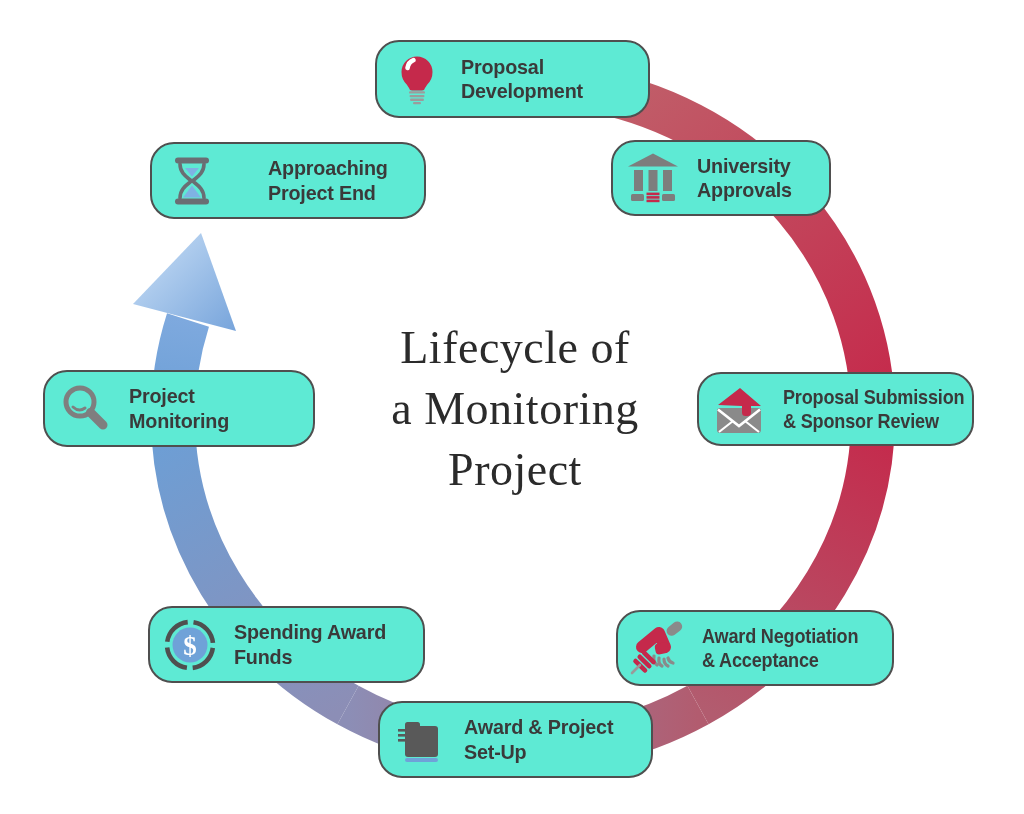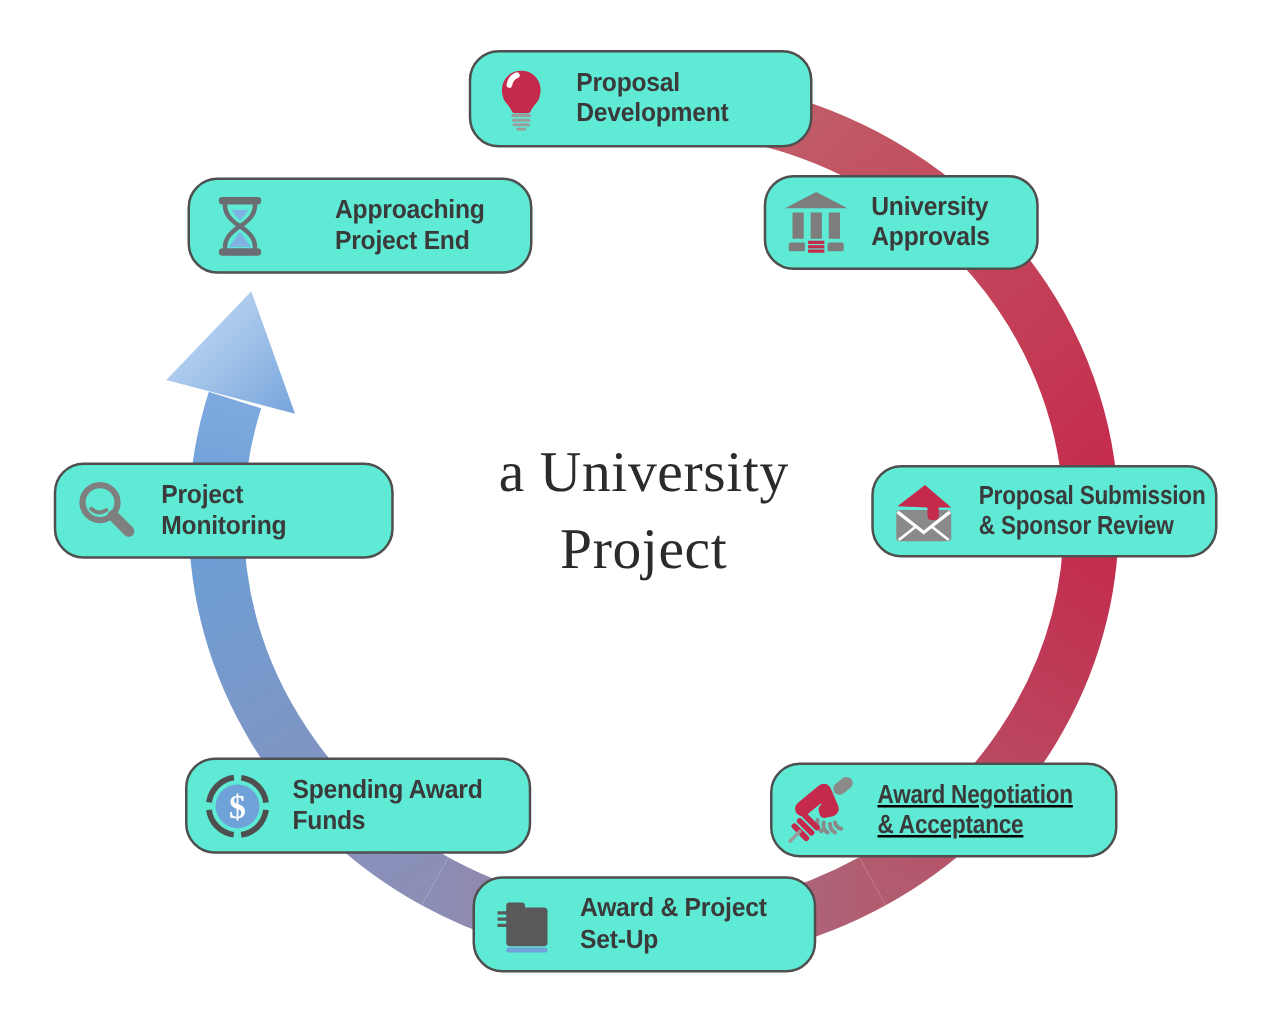--- a/index.html
+++ b/index.html
@@ -30,21 +30,21 @@
   .label{
     font-weight:bold;font-size:21px;line-height:24.5px;color:var(--label-text);
     transform:scaleX(0.94);transform-origin:left center;white-space:nowrap;
     letter-spacing:-0.2px;
   }
   .label span{display:block;}
   .label.condensed{transform:scaleX(0.86);}
   .s1{left:375px;top:40px;width:275px;height:78px;}
   .s2{left:611px;top:140px;width:220px;height:76px;}
   .s3{left:697px;top:372px;width:277px;height:74px;}
-  .s4{left:616px;top:610px;width:278px;height:76px;text-decoration:underline;}
+  .s4{left:616px;top:610px;width:278px;height:76px;}
   .s5{left:378px;top:701px;width:275px;height:77px;}
   .s6{left:148px;top:606px;width:277px;height:77px;}
   .s7{left:43px;top:370px;width:272px;height:77px;}
   .s8{left:150px;top:142px;width:276px;height:77px;gap:48px;}
   .center-title{
     position:absolute;left:515px;top:408px;transform:translate(-50%,-50%);
     width:440px;text-align:center;
     font-family:"Liberation Serif",serif;font-size:46px;line-height:61px;
     color:var(--title-text);letter-spacing:0.5px;
   }
@@ -84,21 +84,22 @@
     <path d="M596,91 A350,333 0 0 1 873,417" stroke="url(#gA)"></path>
     <path d="M873,417 A350,333 0 0 1 698,705" stroke="url(#gB)"></path>
     <path d="M698,705 A350,333 0 0 1 348,705" stroke="url(#gC)"></path>
     <path d="M348,705 A350,333 0 0 1 173,417" stroke="url(#gD)"></path>
     <path d="M173,417 A350,333 0 0 1 188,320" stroke="url(#gE)"></path>
   </g>
   <path d="M201,233 L236,331 L133,304 Z" fill="url(#gArr)"></path>
 </svg>
 
 <div class="center-title">
-  <span>a University</span>
+  <span>Lifecycle of</span>
+  <span>a Monitoring</span>
   <span>Project</span>
 </div>
 
 <div class="stage s1">
   <svg class="icon" viewBox="0 0 56 56">
     <path d="M28,5.5 a15.5,15.5 0 0 1 15.5,15.5 q0,7.5 -5.2,12.4 l-2.3,3.6 q-0.5,2.5 -3,2.5 h-10 q-2.5,0 -3,-2.5 l-2.3,-3.6 Q12.5,28.5 12.5,21 A15.5,15.5 0 0 1 28,5.5 Z" style="fill:var(--ring-red)"></path>
     <path d="M18.5,17 Q19.5,11 24.5,9.2" stroke="#ffffff" stroke-width="4.6" fill="none" stroke-linecap="round"></path>
     <rect x="20" y="40.2" width="16" height="2.4" rx="1.2" fill="#9c9c9c"></rect>
     <rect x="20.5" y="43.9" width="15" height="2.4" rx="1.2" fill="#9c9c9c"></rect>
     <rect x="21" y="47.6" width="14" height="2.4" rx="1.2" fill="#9c9c9c"></rect>

